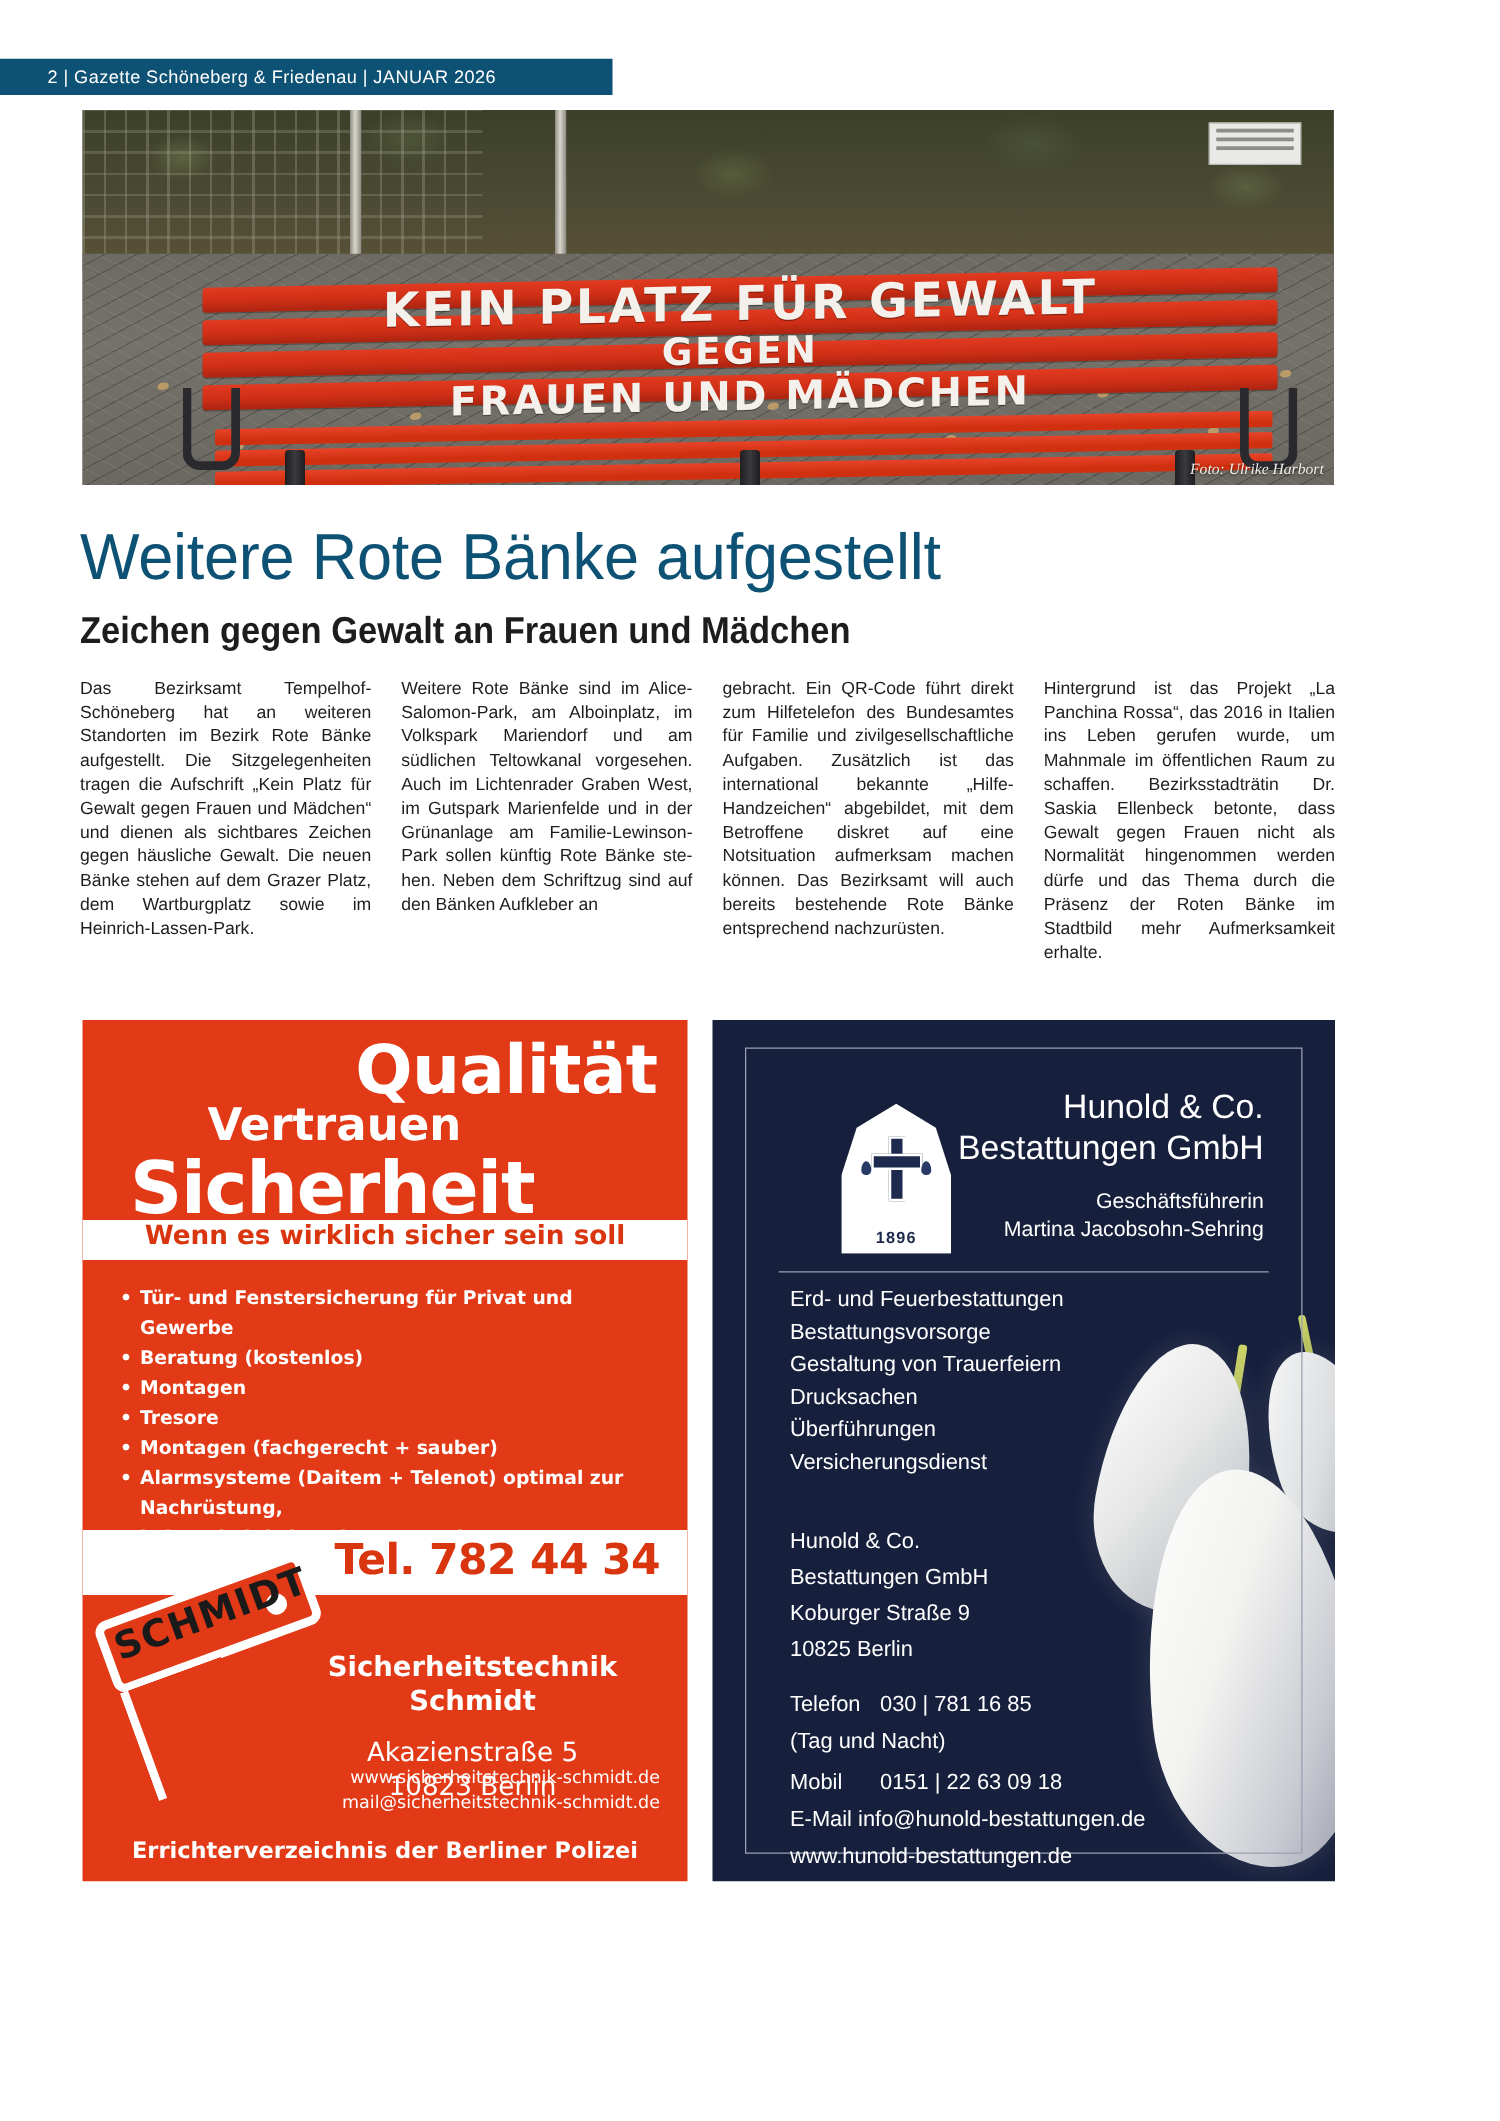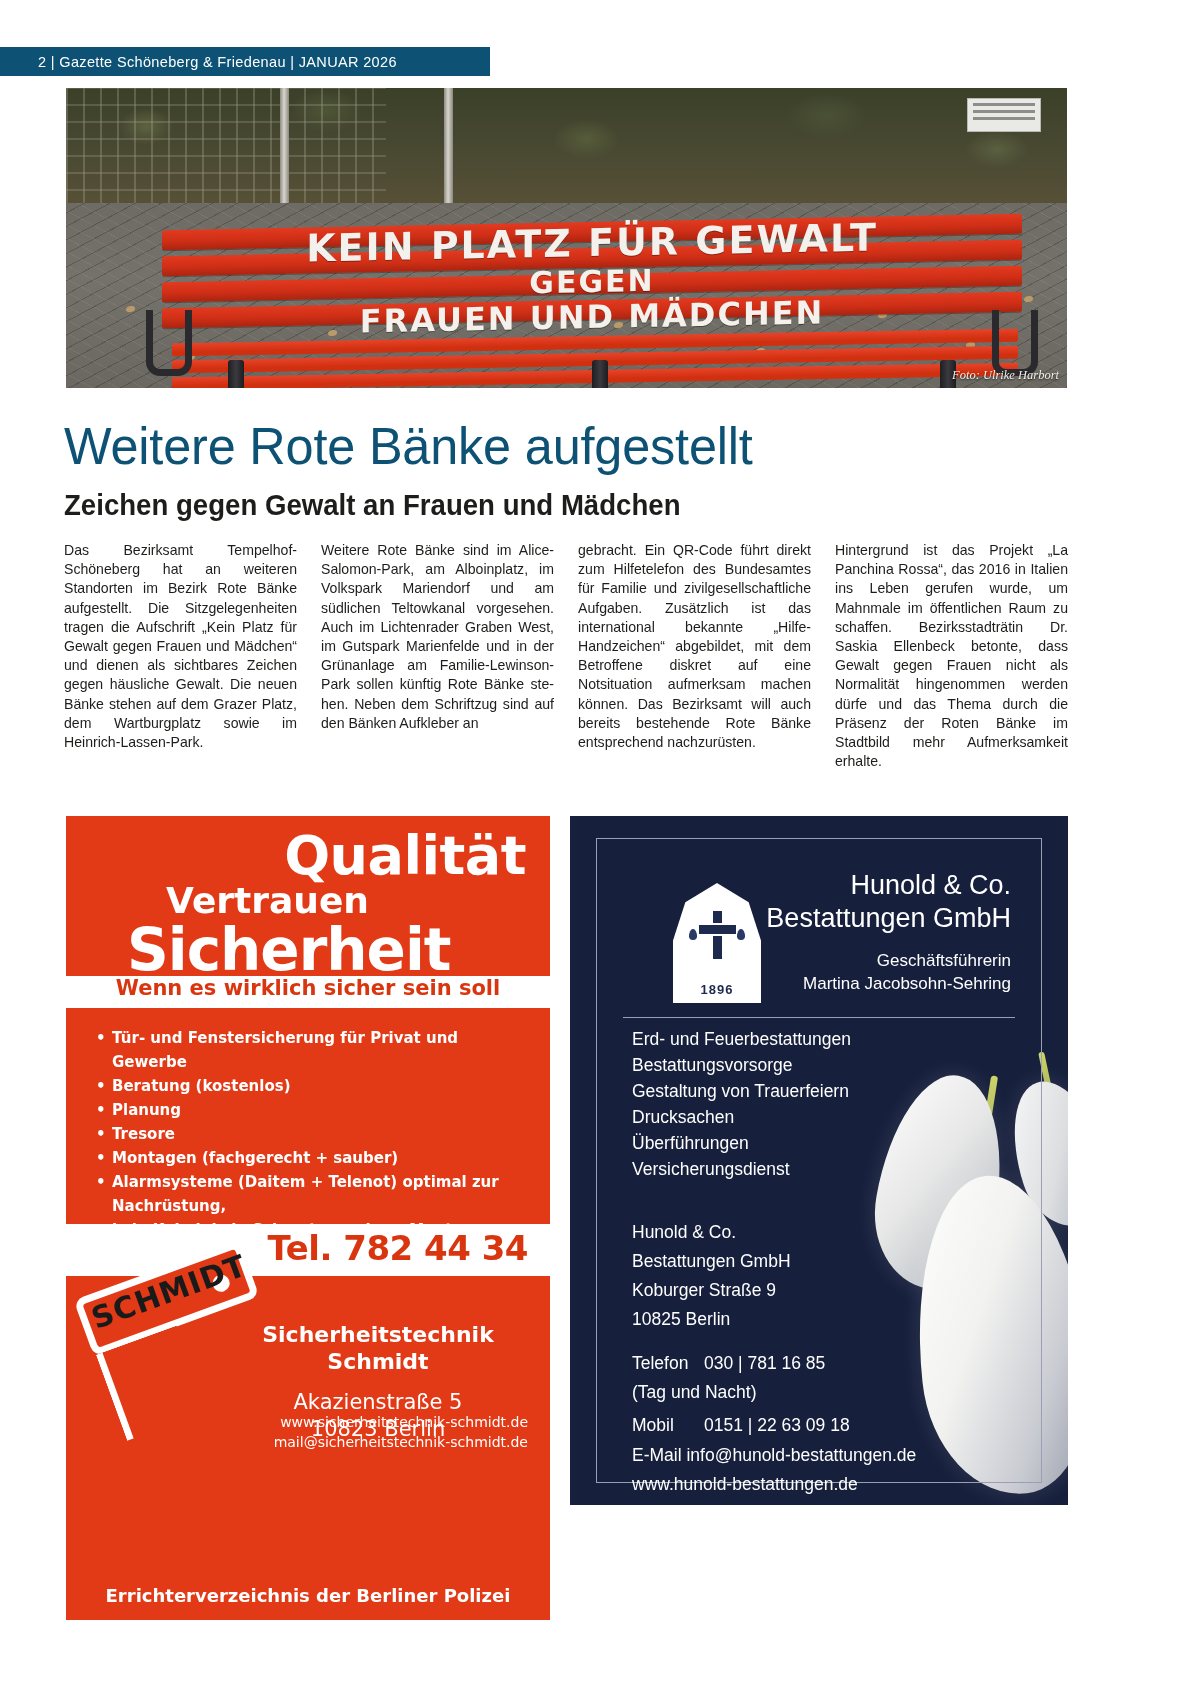--- a/index.html
+++ b/index.html
@@ -155,38 +155,38 @@
     font-size: 14.1px;
     line-height: 19.2px;
     text-align: justify;
     hyphens: manual;
     font-family: "Liberation Sans", sans-serif;
   }
 
   
   .ad-schmidt {
     position: absolute; left: 66px; top: 816px;
-    width: 484px; height: 804px;
+    width: 484px; height: 689px;
     background: #e23a16;
     color: #ffffff;
     overflow: hidden;
   }
   .sch-top { position: relative; height: 148px; }
   .sch-q {
     position: absolute; right: 24px; top: 8px;
     font-size: 54px; font-weight: 700; letter-spacing: -.5px;
     font-family: "DejaVu Sans", sans-serif; color: #fff;
   }
   .sch-v {
     position: absolute; left: 100px; top: 64px;
     font-size: 36px; font-weight: 700;
     font-family: "DejaVu Sans", sans-serif; color: #fff;
   }
   .sch-s {
-    position: absolute; left: 61px; top: 100px;
+    position: absolute; left: 38px; top: 100px;
     font-size: 58px; font-weight: 700; letter-spacing: -1px;
     font-family: "DejaVu Sans", sans-serif; color: #fff;
   }
   .sch-band {
     position: absolute; left: 0; top: 160px; width: 484px; height: 32px;
     background: #ffffff; display: flex; align-items: flex-start; justify-content: center;
   }
   .sch-band span {
     color: #d9350f; font-size: 21px; font-weight: 700;
     font-family: "DejaVu Sans", sans-serif;
@@ -440,21 +440,21 @@
       <div class="sch-s">Sicherheit</div>
     </div>
 
     <div class="sch-band">
       <span>Wenn es wirklich sicher sein soll</span>
     </div>
 
     <ul class="sch-list">
       <li>Tür- und Fenstersicherung für Privat und Gewerbe</li>
       <li>Beratung (kostenlos)</li>
-      <li>Planung</li>
+      <li>Montagen</li>
       <li>Tresore</li>
       <li>Montagen (fachgerecht + sauber)</li>
       <li>Alarmsysteme (Daitem + Telenot) optimal zur Nachrüstung,</li>
       <li style="list-style:none;padding-left:16px">kein Kabel, kein Schmutz, saubere Montage</li>
     </ul>
 
     <div class="sch-white"></div>
     <div class="sch-tel">Tel. 782 44 34</div>
 
     <div class="sch-key">

